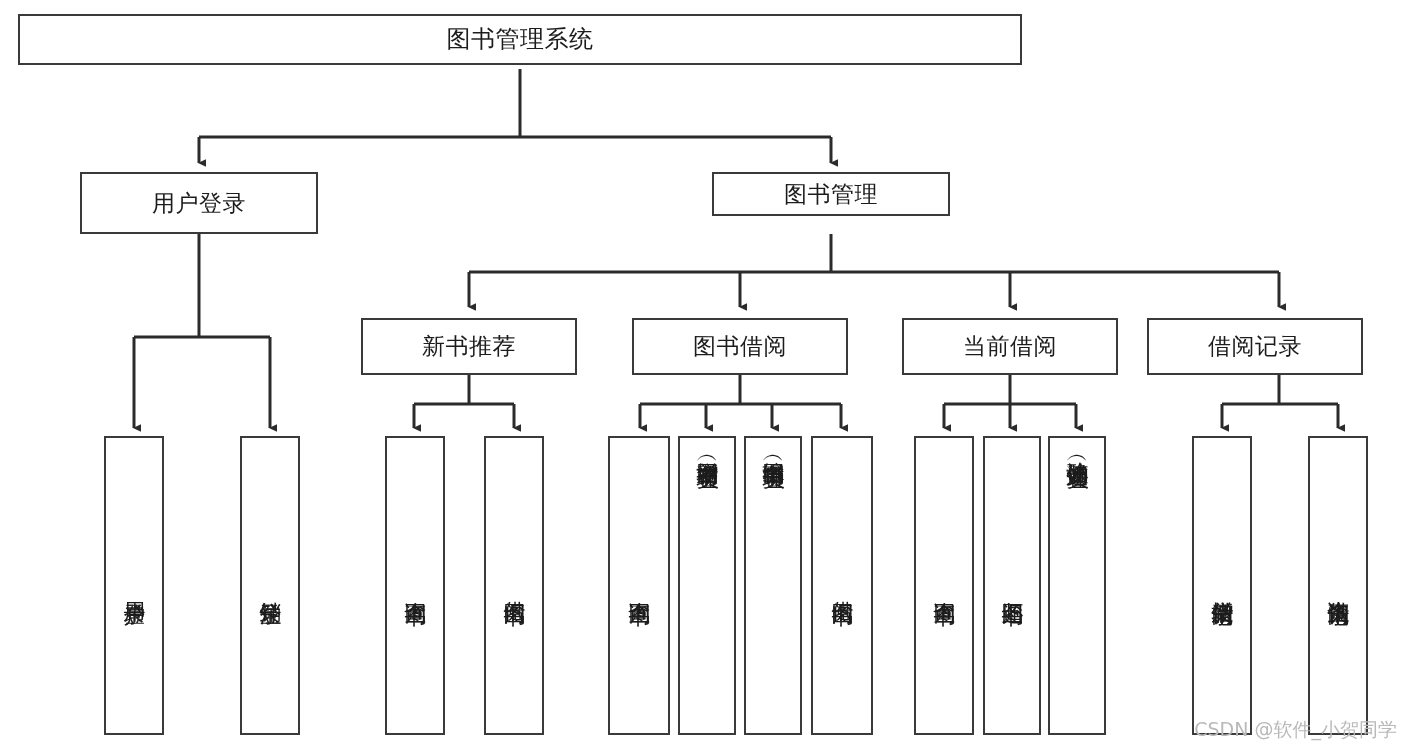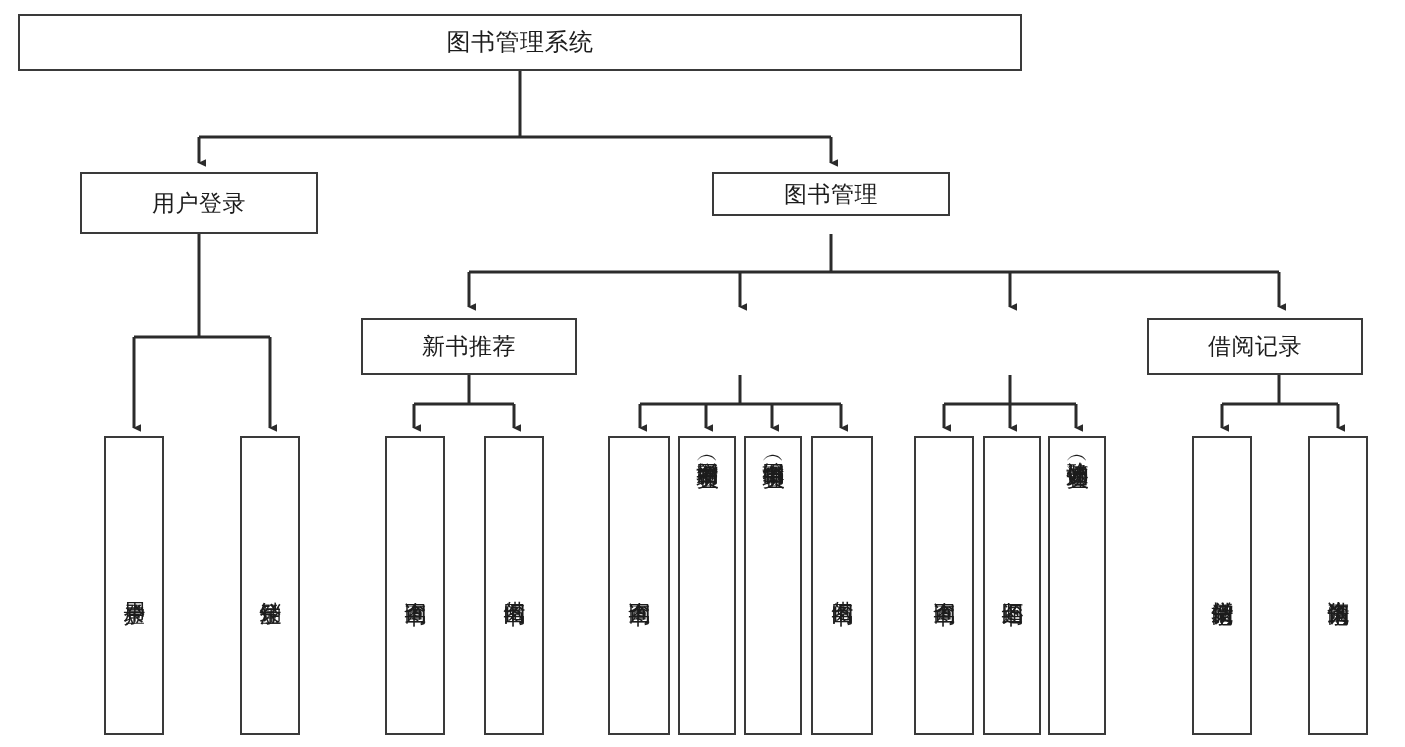--- a/index.html
+++ b/index.html
@@ -130,37 +130,43 @@
       <path d="M1010,404 L1010,428" marker-end="url(#arrow)"></path>
       <path d="M1076,404 L1076,428" marker-end="url(#arrow)"></path>
 
       <path d="M1279,375 L1279,404"></path>
       <path d="M1222,404 L1338,404"></path>
       <path d="M1222,404 L1222,428" marker-end="url(#arrow)"></path>
       <path d="M1338,404 L1338,428" marker-end="url(#arrow)"></path>
     </g>
   </svg>
 
-  <div class="node horiz level0" style="left:18px; top:14px; width:1004px; height:57px;">
+  <div class="node horiz level0" style="left:18px; top:14px; width:1004px; height:51px;">
     <span class="node-label">图书管理系统</span>
   </div>
 
   <div class="node horiz level1" style="left:80px; top:172px; width:238px; height:62px;">
     <span class="node-label">用户登录</span>
   </div>
 
   <div class="node horiz level1" style="left:712px; top:172px; width:238px; height:44px;">
     <span class="node-label">图书管理</span>
   </div>
 
   <div class="node horiz level2" style="left:361px; top:318px; width:216px; height:57px;justify-content:center;">
     <span class="node-label">新书推荐</span>
   </div>
 
-
+  <div class="node horiz level2" style="left:632px; top:318px; width:216px; height:57px;">
+    <span class="node-label">图书借阅</span>
+  </div>
+
+  <div class="node horiz level2" style="left:902px; top:318px; width:216px; height:57px;">
+    <span class="node-label">当前借阅</span>
+  </div>
 
   <div class="node horiz level2" style="left:1147px; top:318px; width:216px; height:57px;">
     <span class="node-label">借阅记录</span>
   </div>
 
   <div class="node vert" style="left:104px; top:436px; width:60px; height:299px;">
     <span class="node-label">用户登录</span>
   </div>
 
   <div class="node vert" style="left:240px; top:436px; width:60px; height:299px;">
@@ -204,14 +210,15 @@
   </div>
 
   <div class="node vert" style="left:1192px; top:436px; width:60px; height:299px;">
     <span class="node-label">新增借阅记录</span>
   </div>
 
   <div class="node vert" style="left:1308px; top:436px; width:60px; height:299px;">
     <span class="node-label">查询借阅记录</span>
   </div>
 
+  <div id="watermark">CSDN @软件_小贺同学</div>
 
 </div>
 
 </body></html>

